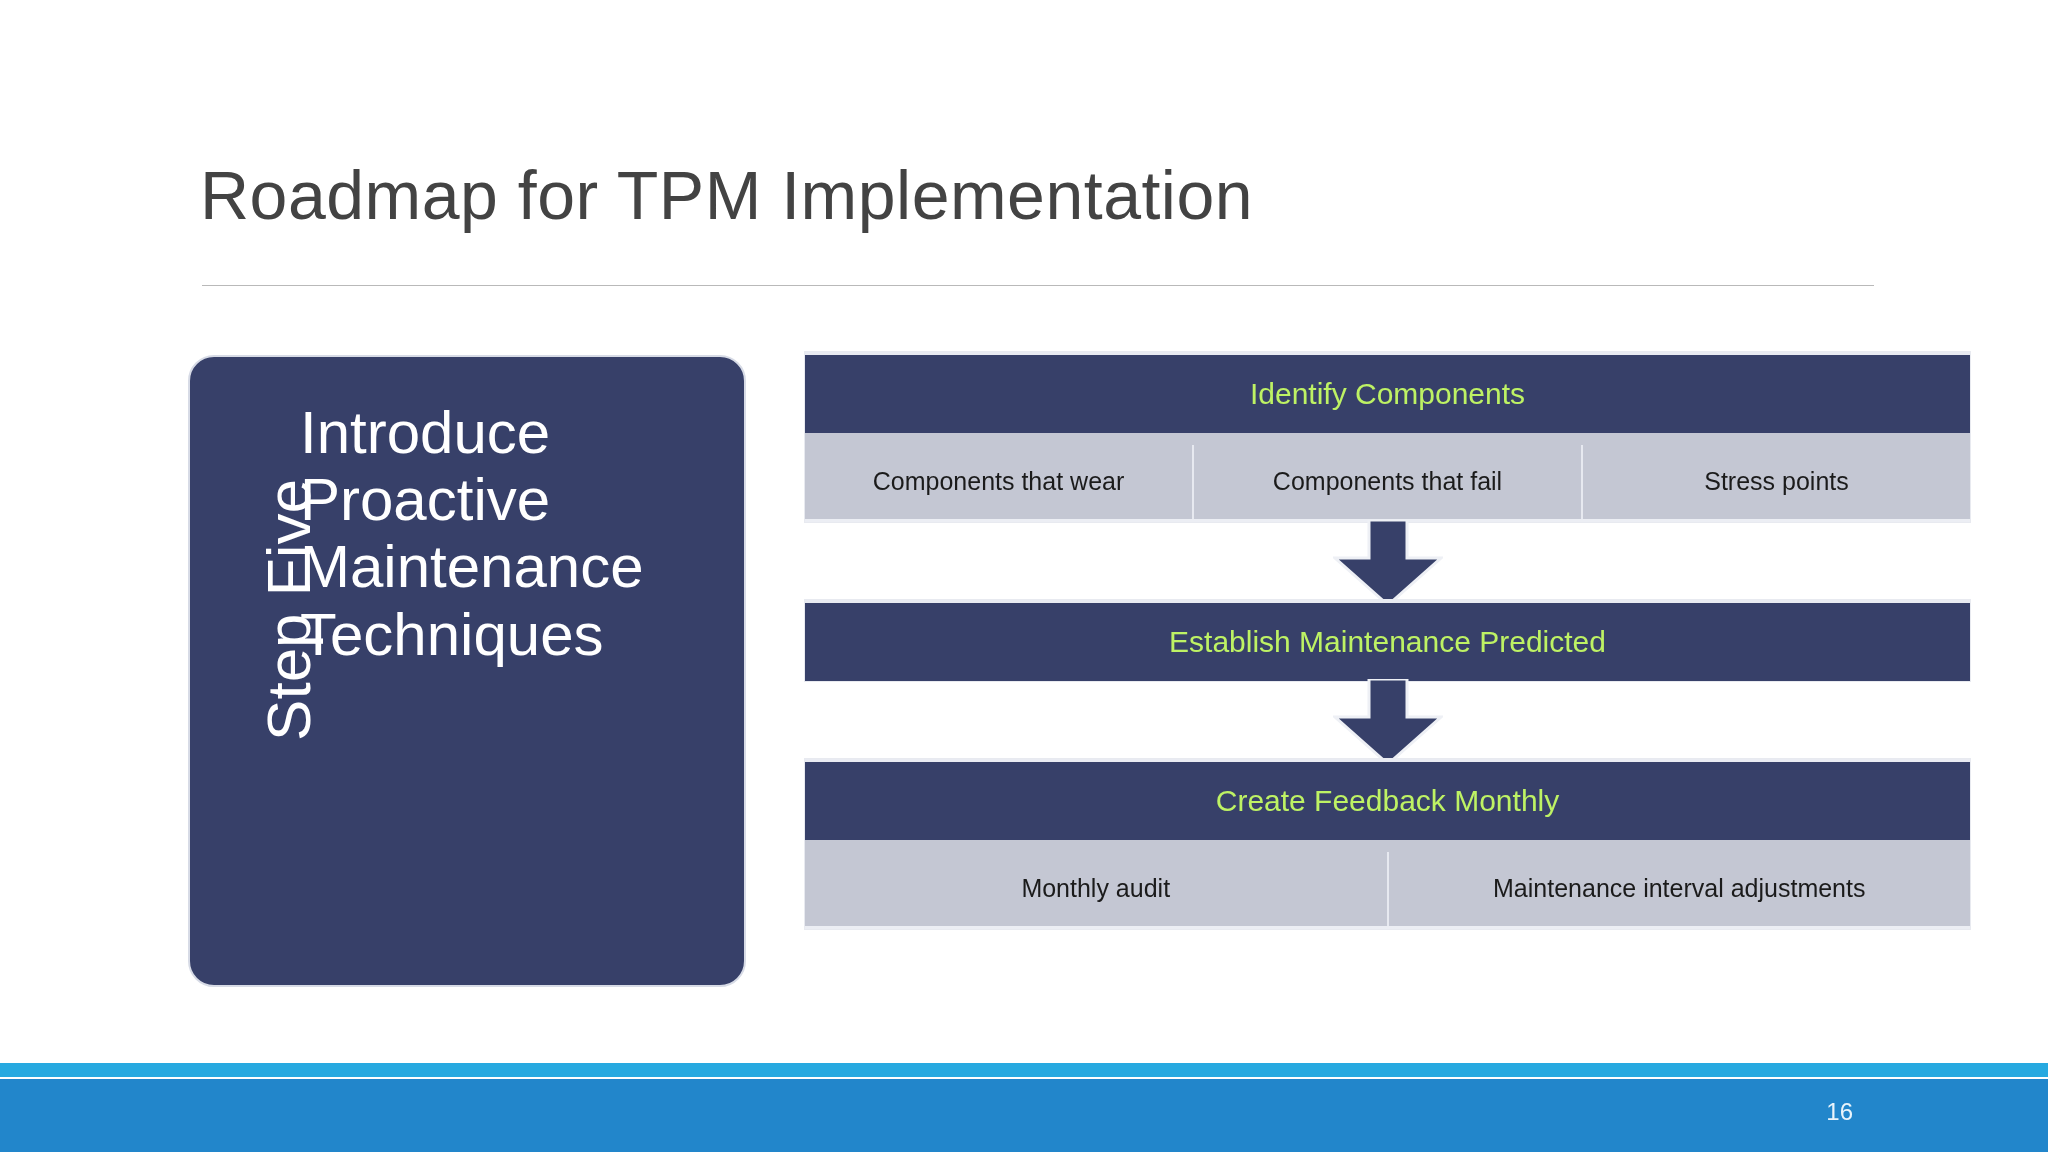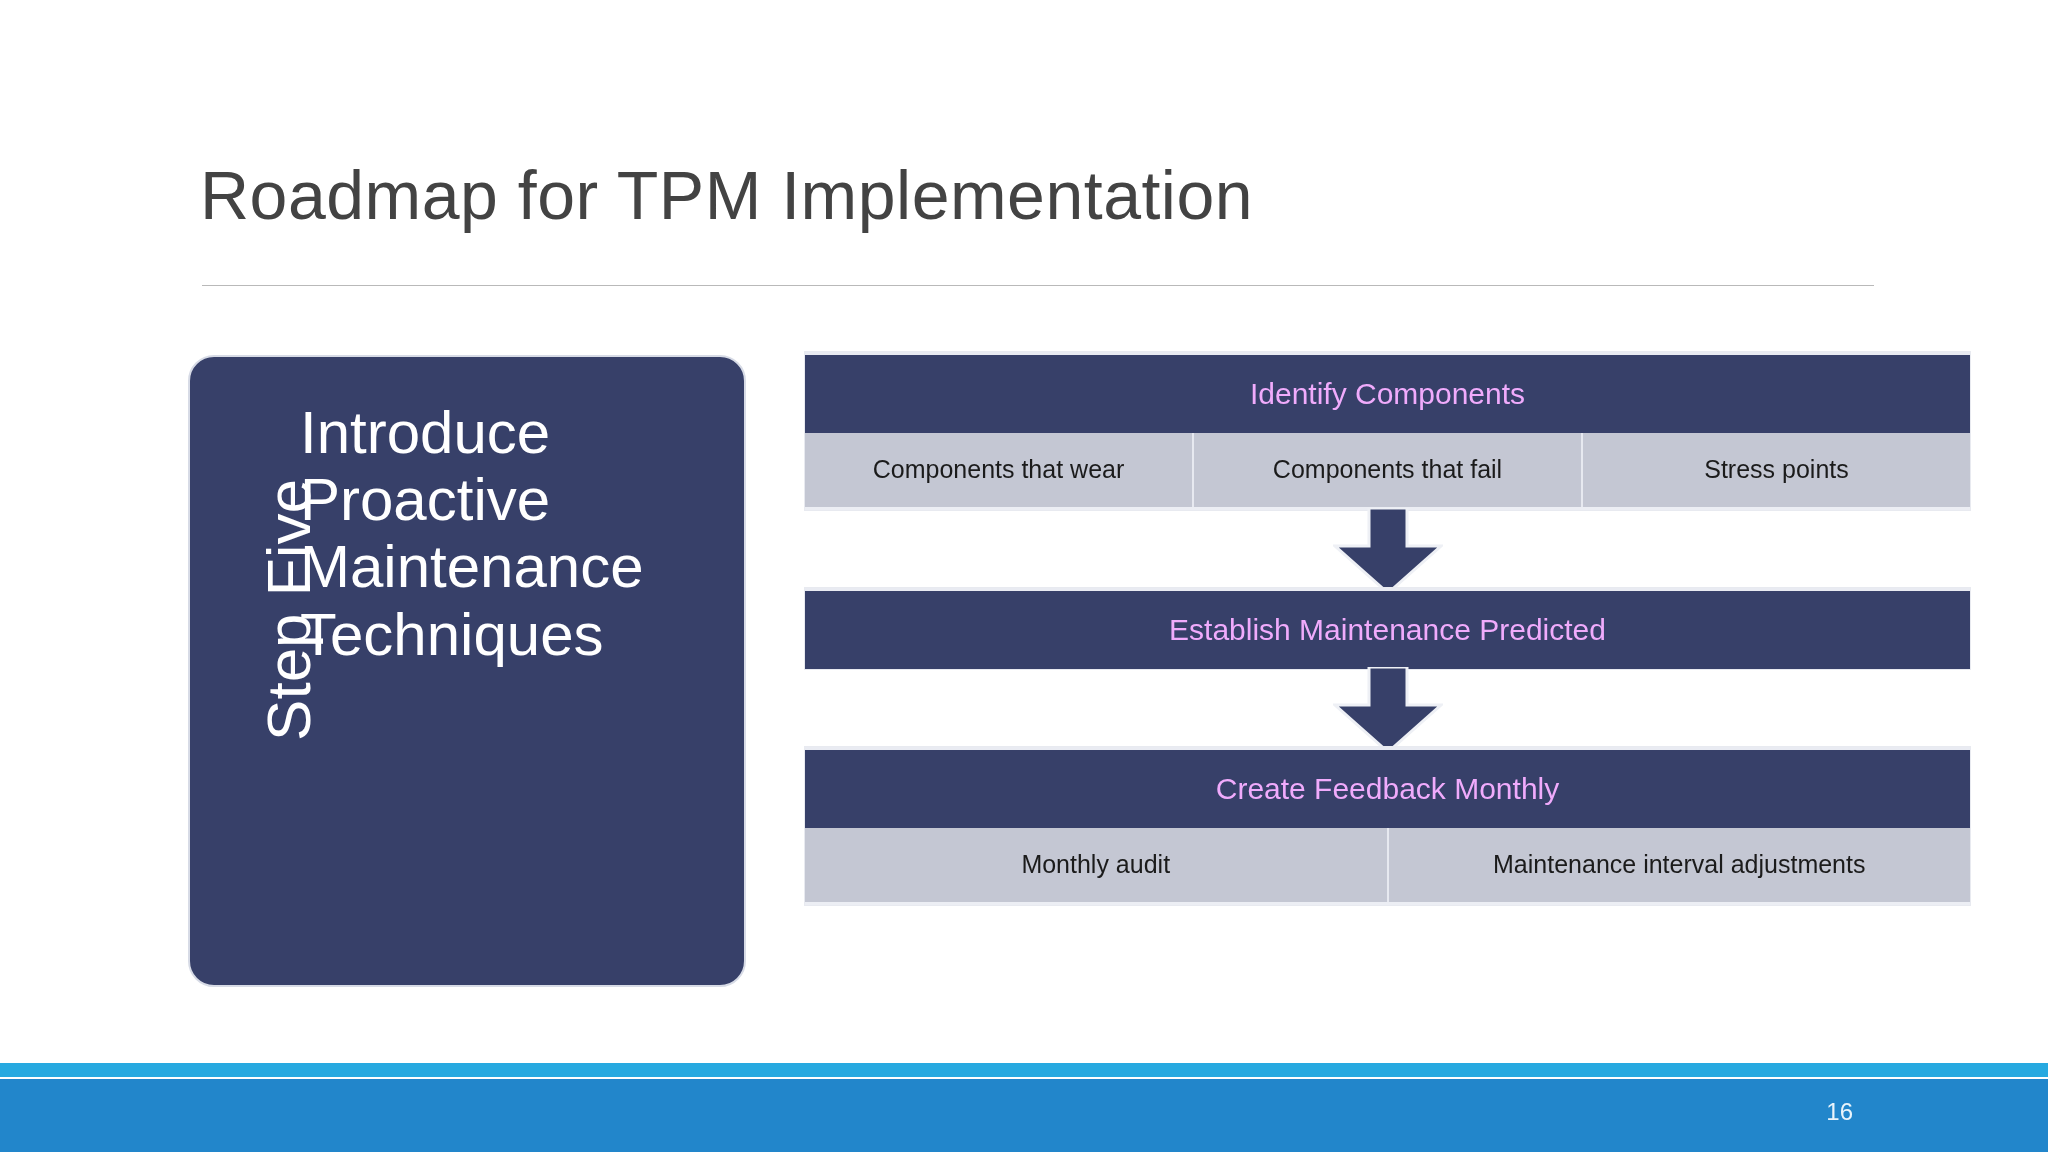--- a/index.html
+++ b/index.html
@@ -82,21 +82,21 @@
     top: 352px;
     width: 1165px;
   }
   .flow-group {
     position: relative;
     width: 100%;
     box-shadow: 0 0 0 1px #e8eaf0;
   }
   .flow-header {
     background: #374069;
-    color: #f0abfc;
+    color: #bef264;
     font-size: 30px;
     text-align: center;
     height: 78px;
     line-height: 78px;
     border-top: 3px solid #e9ebf2;
   }
   .flow-cells {
     display: flex;
     width: 100%;
     background: #c4c7d3;
@@ -108,20 +108,21 @@
     display: flex;
     align-items: center;
     justify-content: center;
     text-align: center;
     font-size: 25px;
     color: #1b1b1b;
     padding: 7px 10px;
     box-sizing: border-box;
     border-right: 2px solid #e7e9f0;
     line-height: 1.25;
+    margin-top: 12px;
   }
   .flow-cell:last-child { border-right: none; }
 
   
   .arrow-gap {
     position: relative;
     height: 78px;
     width: 100%;
   }
   .arrow-down {

